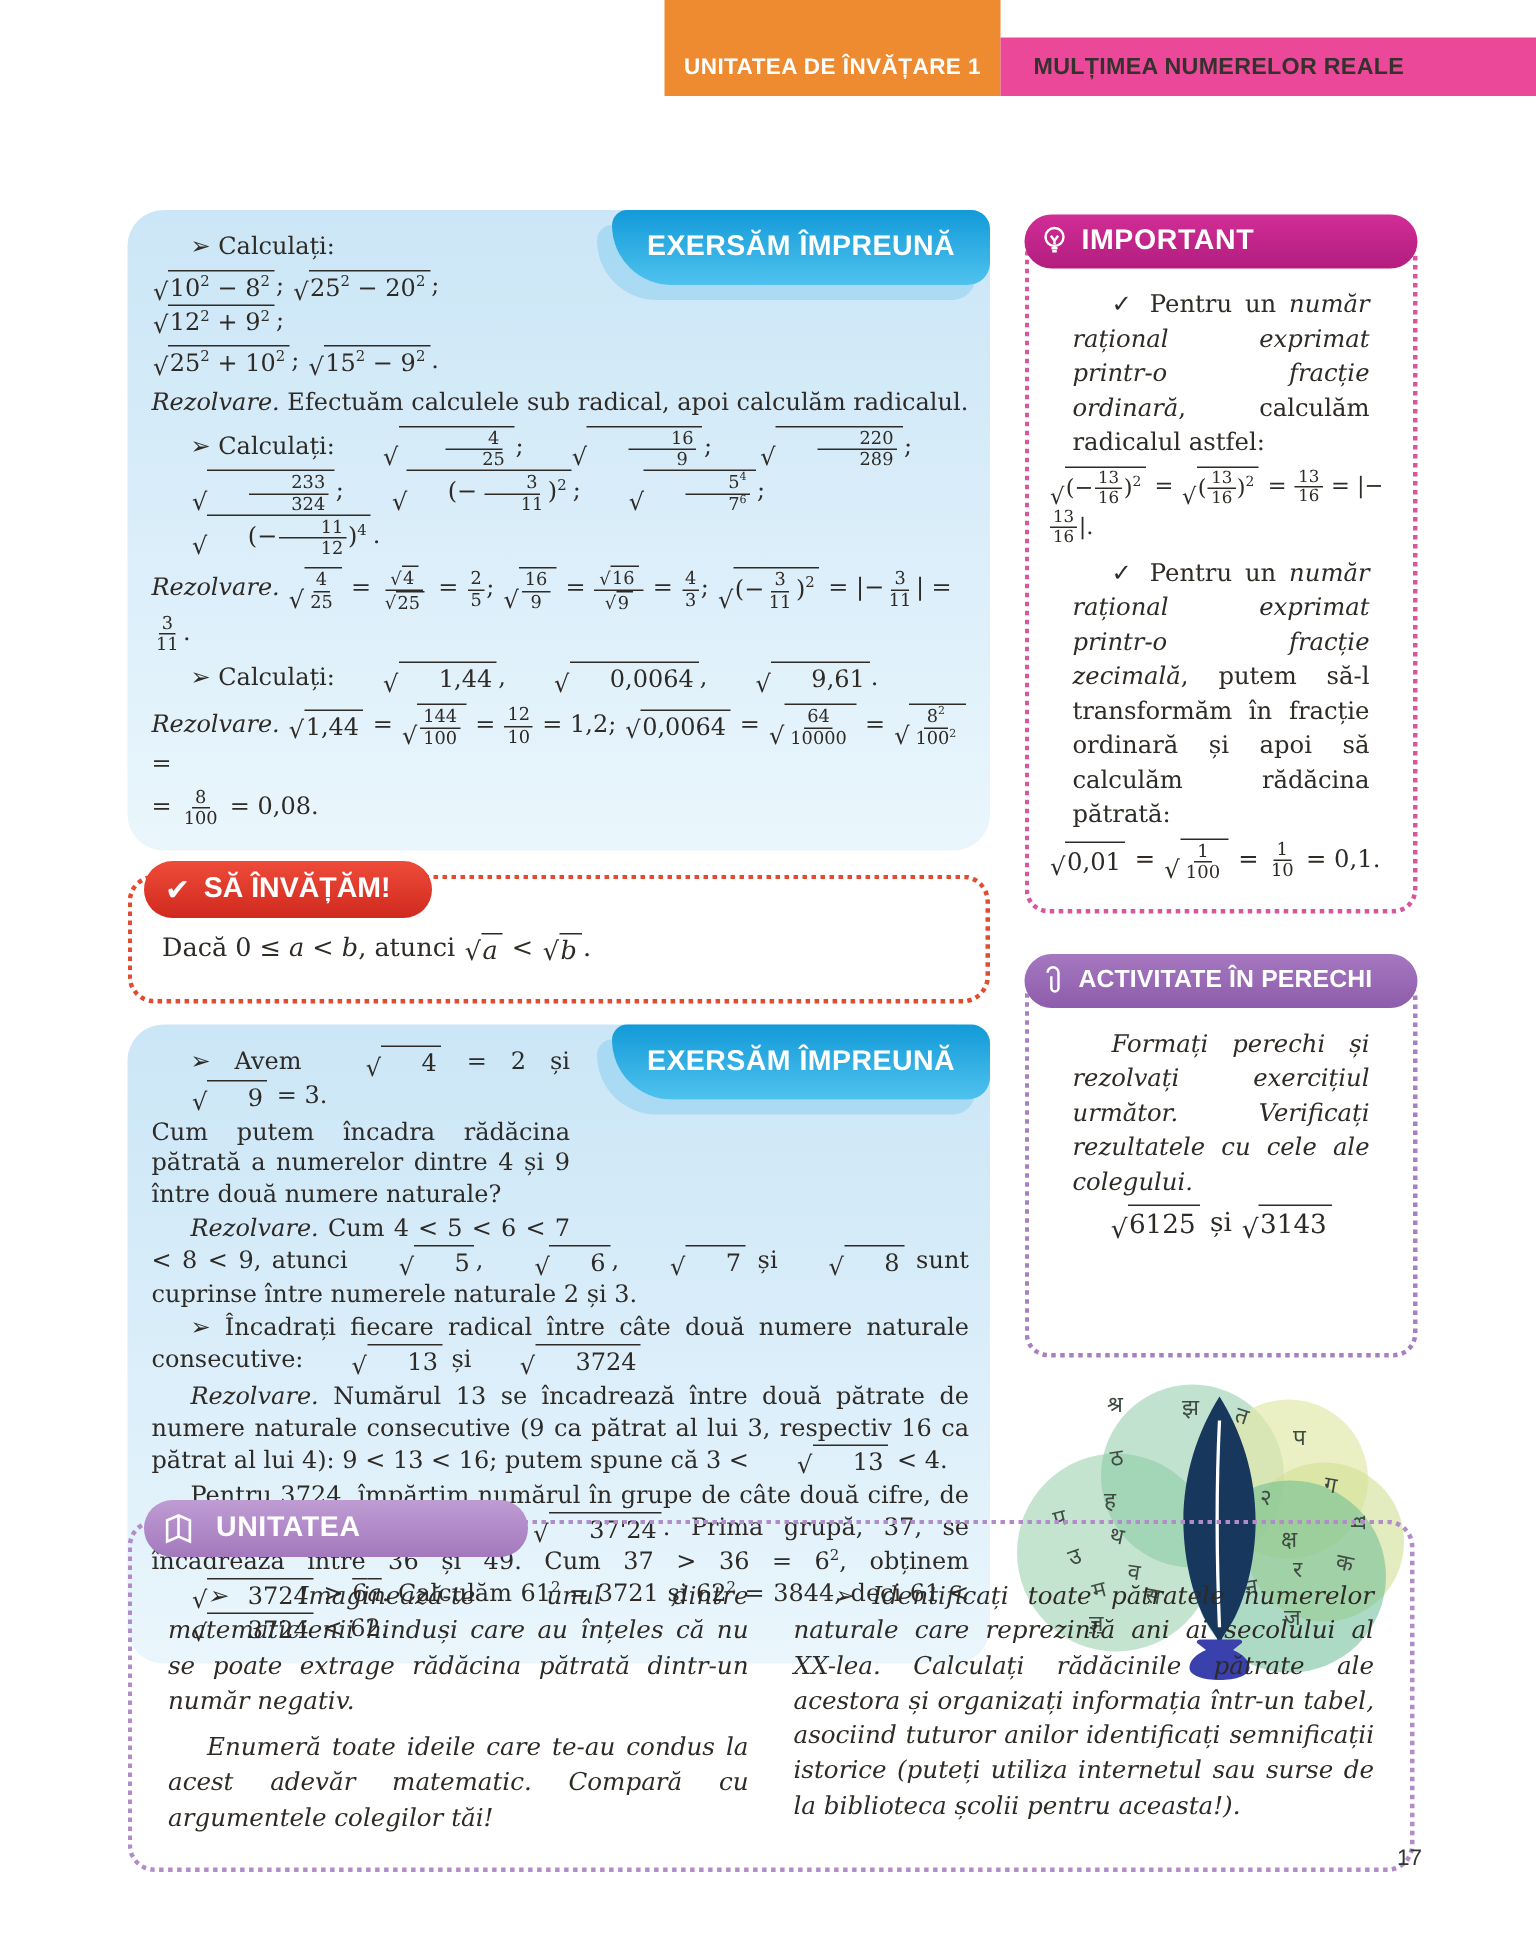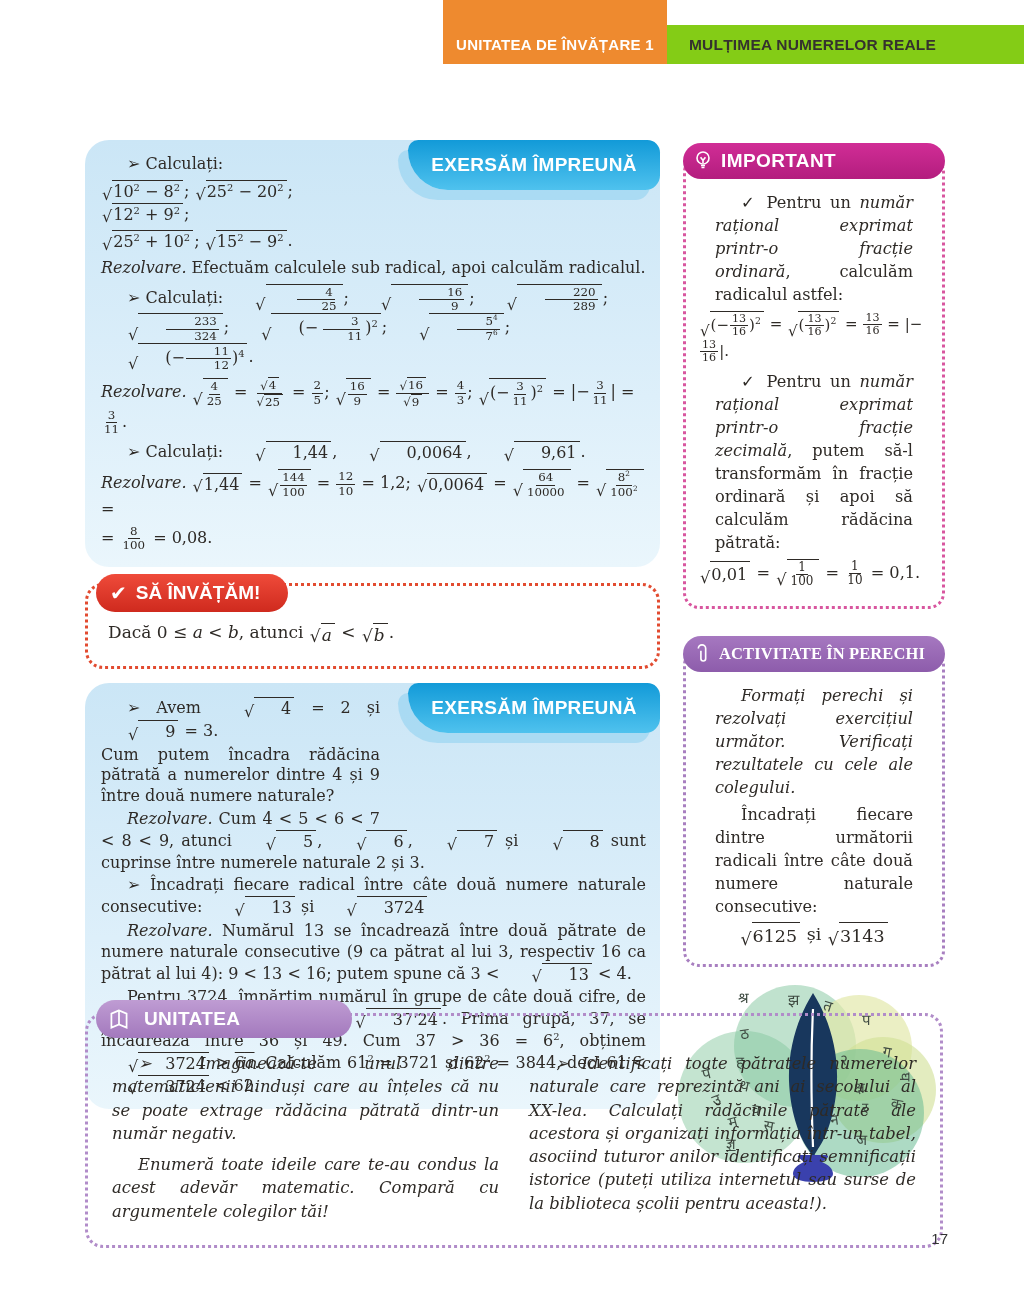--- a/index.html
+++ b/index.html
@@ -9,21 +9,21 @@
   }
   
   .unit-tab{
     position:absolute;left:443px;top:0;width:224px;height:64px;
     background:#ee8a2f;display:flex;align-items:flex-end;justify-content:center;
     padding-bottom:11px;box-sizing:border-box;
   }
   .unit-tab span{font-family:"Liberation Sans",sans-serif;font-weight:bold;font-size:15px;color:#fff;letter-spacing:.3px;margin-top:32px;}
   .chapter-strip{
     position:absolute;left:667px;top:25px;width:357px;height:39px;
-    background:#84cc16;display:flex;align-items:center;padding-left:22px;box-sizing:border-box;
+    background:#ec4899;display:flex;align-items:center;padding-left:22px;box-sizing:border-box;
   }
   .chapter-strip span{font-family:"Liberation Sans",sans-serif;font-weight:bold;font-size:15.5px;color:#35322e;letter-spacing:.2px;}
   
   .left-col{position:absolute;left:85px;top:140px;width:575px;}
   .right-col{position:absolute;left:683px;top:156px;width:262px;}
   
   .bluebox{
     position:relative;background:linear-gradient(180deg,#cbe6f6 0%,#ddeffa 60%,#eaf6fc 100%);
     border-radius:24px;padding:12px 14px 10px 16px;box-sizing:border-box;
   }
@@ -72,21 +72,21 @@
   .imp-box{border:3px dotted #d8569f;min-height:360px;}
   .act-box{border:3px dotted #a87fc0;margin-top:40px;min-height:256px;}
   .r-badge{
     position:absolute;top:-16px;left:-3px;width:calc(100% + 6px);height:36px;border-radius:18px;
     display:flex;align-items:center;gap:6px;padding:0 8px;box-sizing:border-box;
   }
   .r-badge span.lbl{font-family:"Liberation Sans",sans-serif;font-weight:bold;color:#fff;}
   .imp-badge{background:linear-gradient(180deg,#d12d96,#b31d7e);}
   .imp-badge span.lbl{font-size:19px;letter-spacing:.4px;}
   .act-badge{background:linear-gradient(180deg,#a678c0,#8d5cab);}
-  .act-badge span.lbl{font-size:16.5px;letter-spacing:.1px;font-family:Liberation Serif, serif;}
+  .act-badge span.lbl{font-size:16.5px;letter-spacing:.1px;}
   .icon-svg{flex:0 0 auto;}
   .italic p, p.it{font-style:italic;}
   .center{text-align:center !important;}
   
   .illus{position:relative;width:272px;height:202px;margin:12px 0 0 -5px;}
   .circ{position:absolute;border-radius:50%;}
   .c1{left:0px;top:52px;width:132px;height:132px;background:rgba(148,206,170,.55);}
   .c2{left:56px;top:6px;width:122px;height:122px;background:rgba(130,198,158,.5);}
   .c3{left:128px;top:16px;width:106px;height:106px;background:rgba(226,232,168,.68);}
   .c4{left:152px;top:58px;width:106px;height:106px;background:rgba(208,224,148,.6);}
@@ -396,21 +396,20 @@
   </div>
 
   <div class="r-box act-box">
     <div class="r-badge act-badge">
       <svg class="icon-svg" width="22" height="22" viewBox="0 0 24 24" fill="none" stroke="#ffffff" stroke-width="1.8">
         <path d="M8 6 a4 4 0 0 1 8 0 v11 a2.6 2.6 0 0 1 -5.2 0 V8.5"></path>
       </svg>
       <span class="lbl">ACTIVITATE ÎN PERECHI</span>
     </div>
     <p class="it ind">Formați perechi și rezolvați exercițiul următor. Verificați rezultatele cu cele ale colegului.</p>
-    <p class="ind">Încadrați fiecare dintre următorii radicali între câte două numere naturale consecutive:</p>
     <p class="center" style="font-size:17.5px;"><span class="sqrt">
           <span class="rad">√</span>
           <span class="vinc">6125</span>
         </span> și <span class="sqrt">
           <span class="rad">√</span>
           <span class="vinc">3143</span>
         </span></p>
   </div>
 
   <div class="illus">

